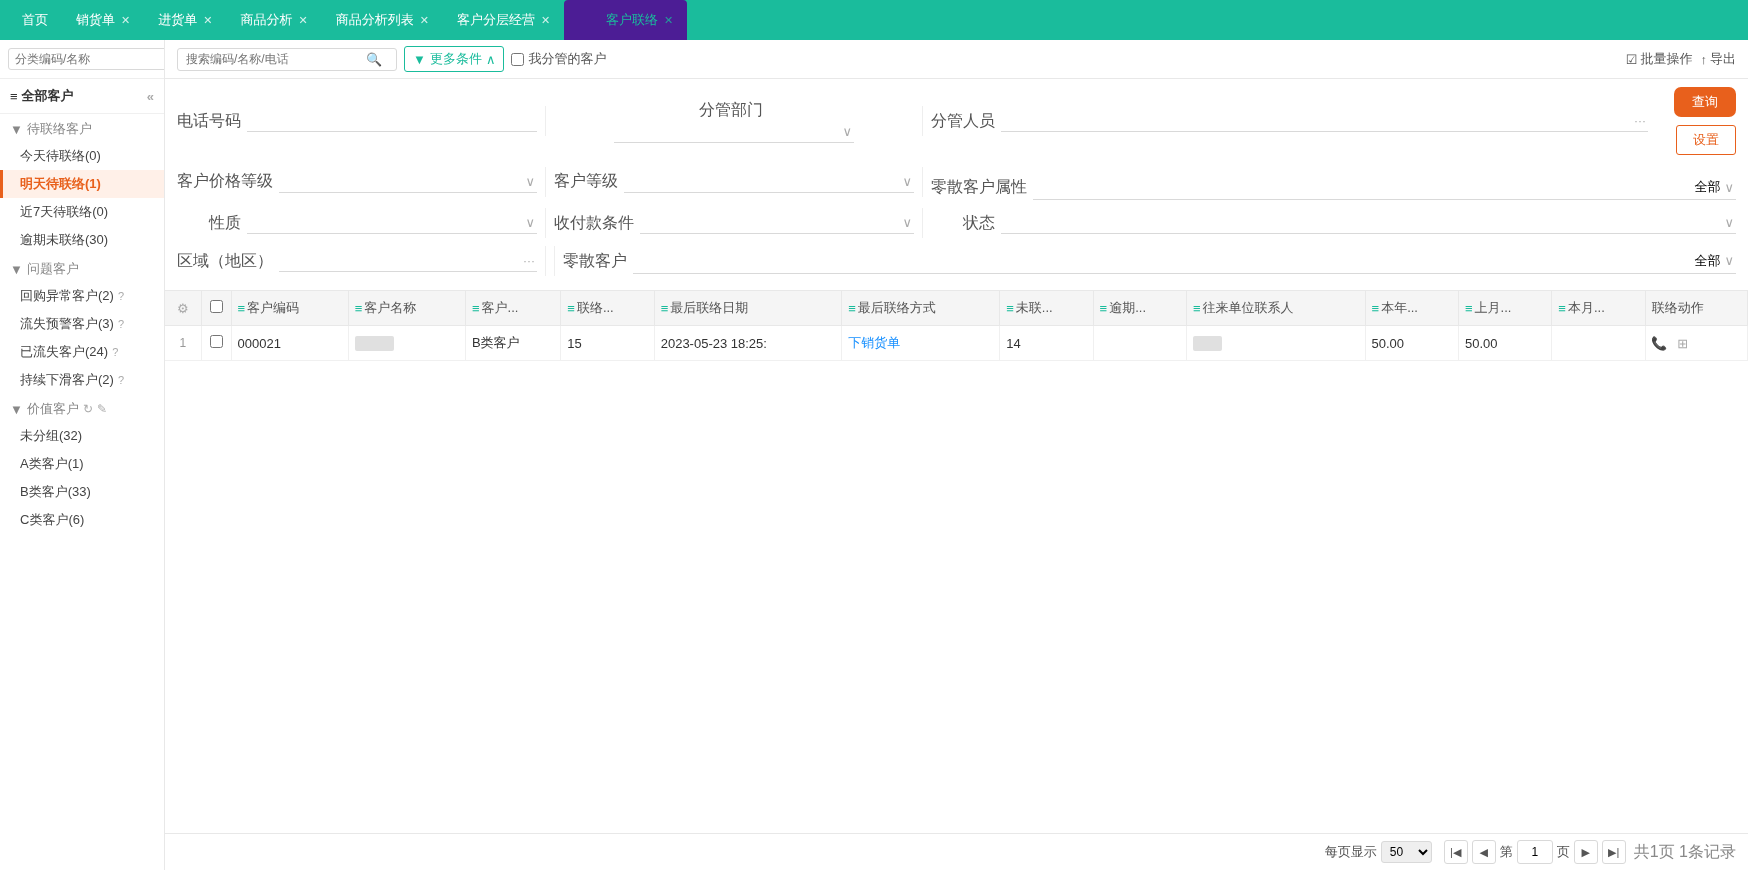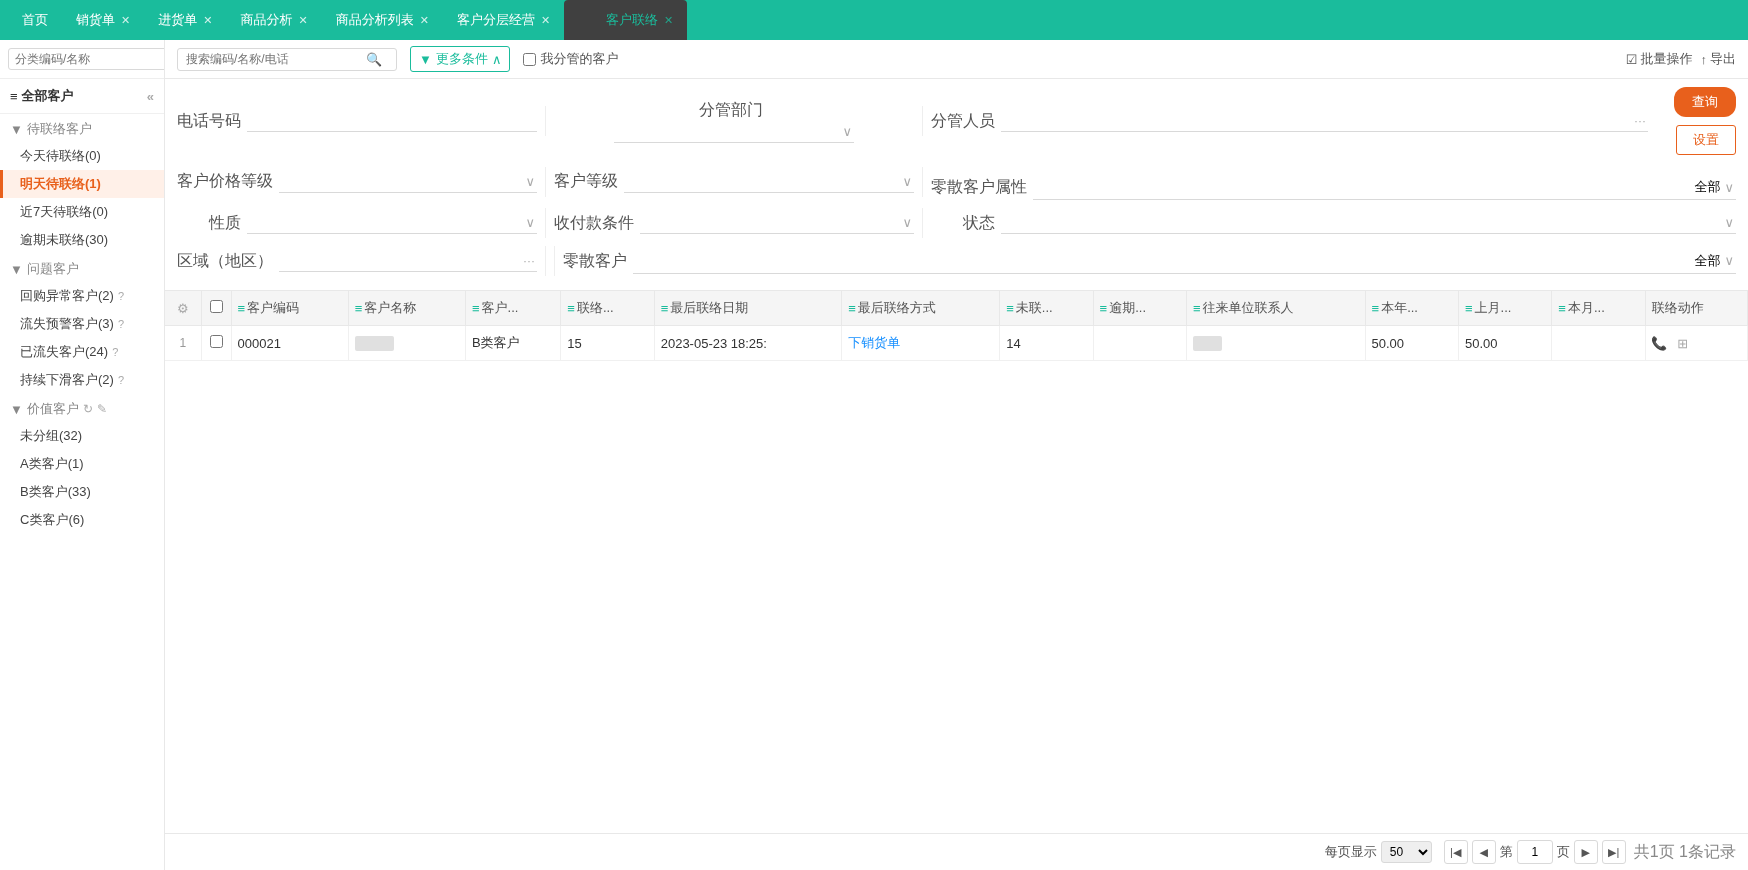--- a/index.html
+++ b/index.html
@@ -17,21 +17,21 @@
     .nav-item {
       padding: 0 14px;
       height: 40px;
       display: flex;
       align-items: center;
       cursor: pointer;
       white-space: nowrap;
       font-size: 13px;
       color: #fff;
     }
-    .nav-item.active { background: #404040; color: #1abc9c; border-radius: 4px 4px 0 0; padding-left: 42px; }
+    .nav-item.active { background: #4c1d95; color: #1abc9c; border-radius: 4px 4px 0 0; padding-left: 42px; }
     .nav-item .close-x { margin-left: 6px; font-size: 11px; opacity: 0.8; }
 
     
     .main-layout {
       display: flex;
       height: calc(870px - 40px);
     }
 
     
     .sidebar {
@@ -99,21 +99,21 @@
       background: #f5f5f5;
     }
 
     
     .toolbar {
       background: #fff;
       border-bottom: 1px solid #e8e8e8;
       padding: 6px 12px;
       display: flex;
       align-items: center;
-      gap: 13px;
+      gap: 7px;
     }
     .toolbar-search {
       display: flex;
       align-items: center;
       border: 1px solid #d9d9d9;
       border-radius: 3px;
       padding: 3px 8px;
       width: 220px;
     }
     .toolbar-search input {
@@ -207,21 +207,21 @@
     .filter-select .chev { color: #aaa; margin-left: 4px; }
     .filter-divider {
       width: 1px;
       height: 30px;
       background: #eee;
     }
     .query-btn {
       background: #e8601c;
       color: #fff;
       border: none;
-      border-radius: 12px;
+      border-radius: 7px;
       padding: 6px 18px;
       cursor: pointer;
       font-size: 13px;
       white-space: nowrap;
     }
     .setting-btn {
       background: #fff;
       color: #e8601c;
       border: 1px solid #e8601c;
       border-radius: 3px;

